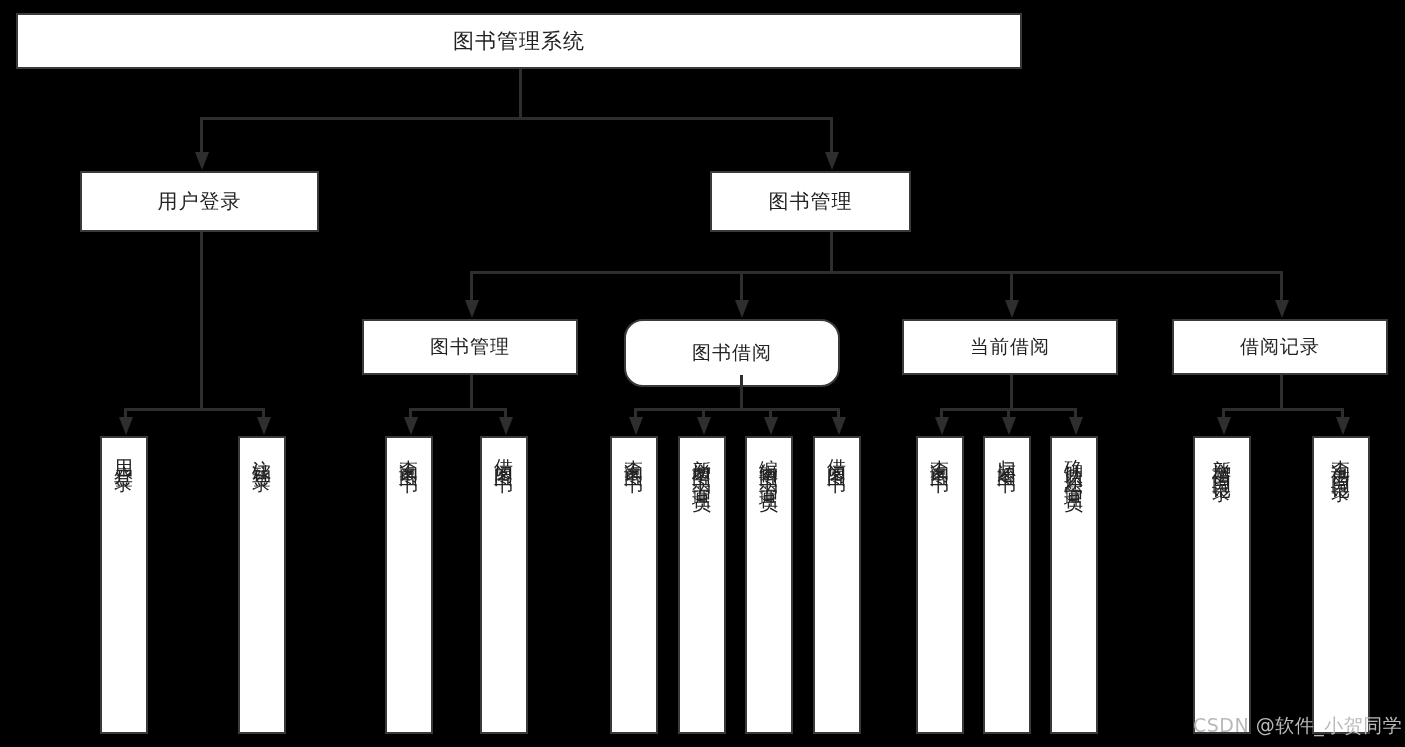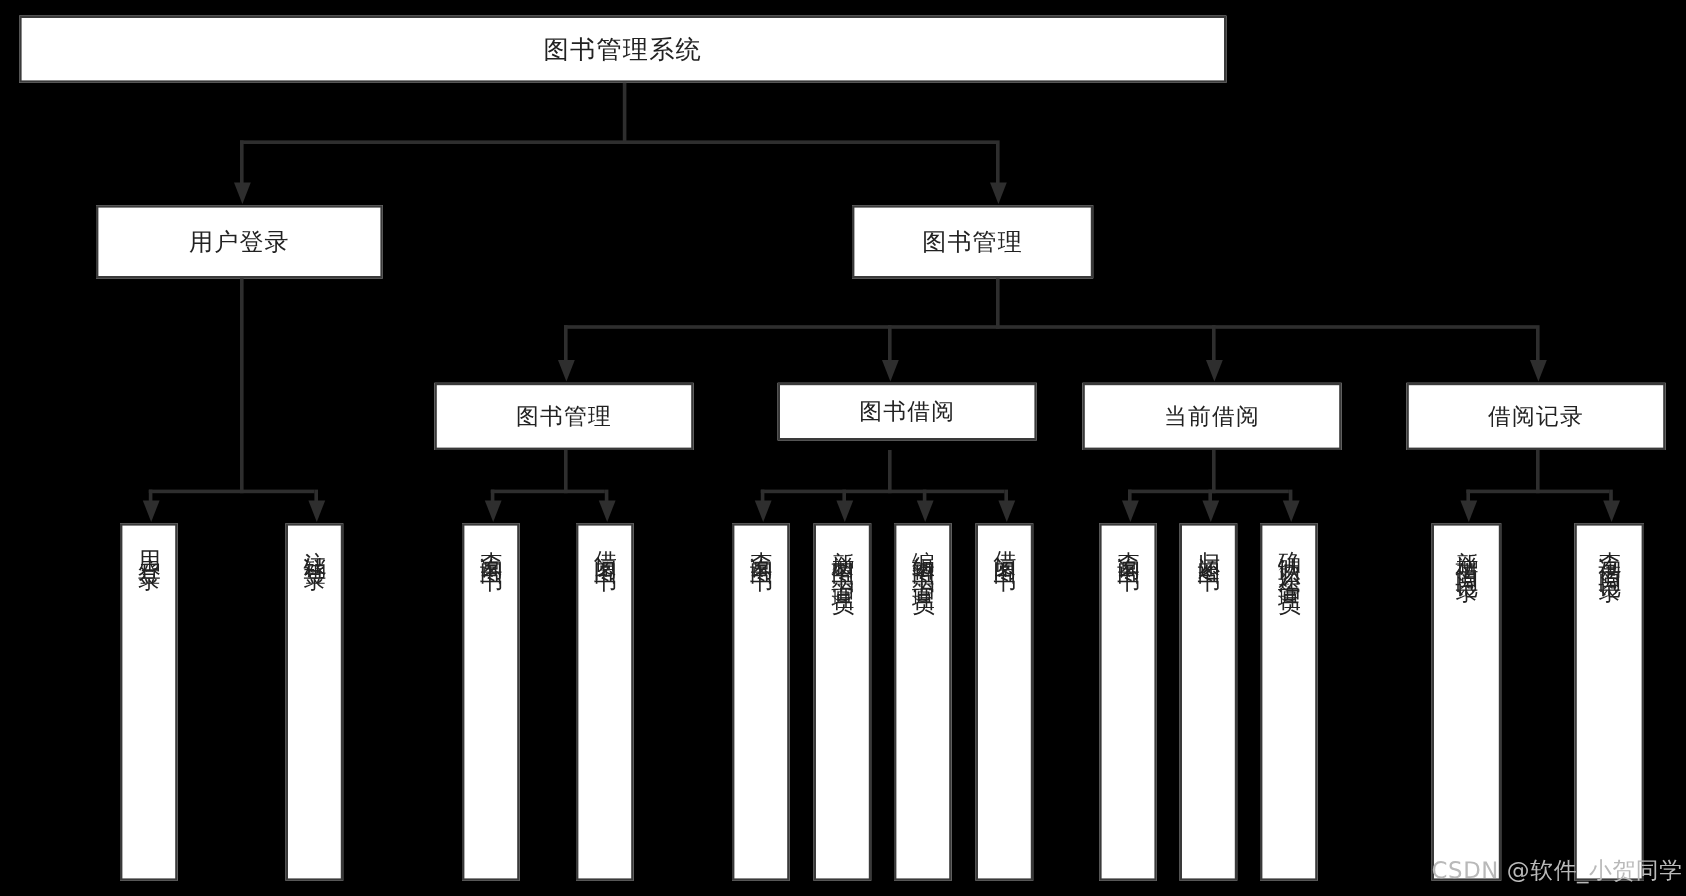--- a/index.html
+++ b/index.html
@@ -89,21 +89,21 @@
     </div>
     <div class="node l2" style="left: 80px; top: 171px; width: 239px; height: 61px;">
       <span>用户登录</span>
     </div>
     <div class="node l2" style="left: 710px; top: 171px; width: 201px; height: 61px;">
       <span>图书管理</span>
     </div>
     <div class="node l3" style="left: 362px; top: 319px; width: 216px; height: 56px;">
       <span>图书管理</span>
     </div>
-    <div class="node l3" style="left: 648px; top: 319px; width: 216px; height: 48px;">
+    <div class="node l3" style="left: 624px; top: 319px; width: 216px; height: 68px; border-radius: 19px;">
       <span>图书借阅</span>
     </div>
     <div class="node l3" style="left: 902px; top: 319px; width: 216px; height: 56px;">
       <span>当前借阅</span>
     </div>
     <div class="node l3" style="left: 1172px; top: 319px; width: 216px; height: 56px;">
       <span>借阅记录</span>
     </div>
     <div class="node leaf" style="left: 100px; top: 436px; width: 48px; height: 298px;">
       <span class="vtext">用户登录</span>

